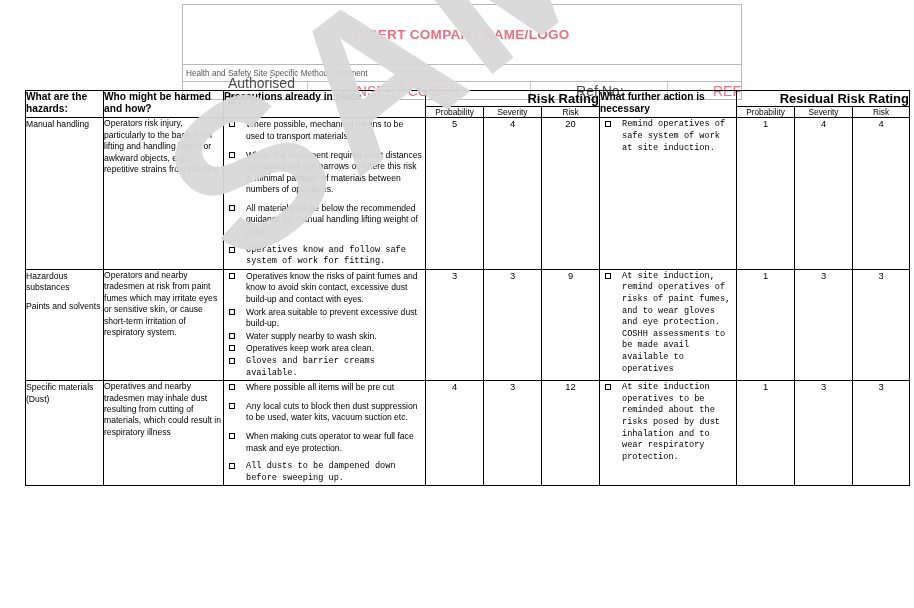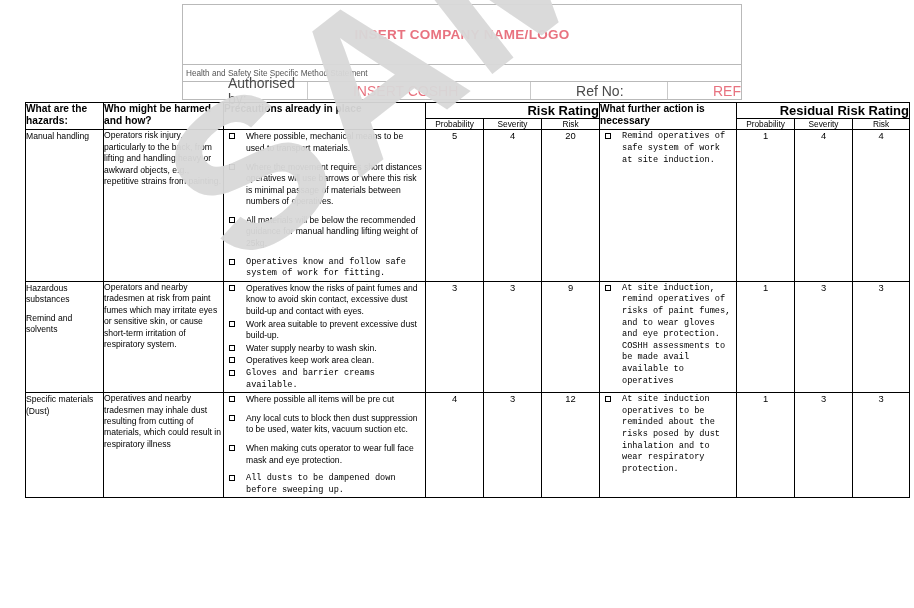--- a/index.html
+++ b/index.html
@@ -97,21 +97,21 @@
   .hdr-cell.pink { color: #e8727f; }
   .c-auth-label { width: 105px; }
   .c-auth-value { width: 228px; }
   .c-ref-label  { width: 120px; }
   .c-ref-value  { flex: 1; }
 
   
   #risk-table {
     position: absolute;
     left: 25px;
-    top: 102px;
+    top: 90px;
     border-collapse: collapse;
     table-layout: fixed;
     width: 866px;
     z-index: 2;
     background: transparent;
   }
   #risk-table td, #risk-table th {
     border: 1px solid #000000;
     vertical-align: top;
     padding: 0;
@@ -270,21 +270,21 @@
             <li><span class="bullet-box"></span><span>Remind operatives of safe system of work at site induction.</span></li>
           </ul>
         </td>
         <td class="cell num">1</td>
         <td class="cell num">4</td>
         <td class="cell num">4</td>
       </tr>
       <tr>
         <td class="cell">
           <p>Hazardous substances</p>
-          <p>Remind and solvents</p>
+          <p>Paints and solvents</p>
         </td>
         <td class="cell">Operators and nearby tradesmen at risk from paint fumes which may irritate eyes or sensitive skin, or cause short-term irritation of respiratory system.</td>
         <td class="cell">
           <ul class="bullets tight">
             <li><span class="bullet-box"></span><span>Operatives know the risks of paint fumes and know to avoid skin contact, excessive dust build-up and contact with eyes.</span></li>
             <li><span class="bullet-box"></span><span>Work area suitable to prevent excessive dust build-up.</span></li>
             <li><span class="bullet-box"></span><span>Water supply nearby to wash skin.</span></li>
             <li><span class="bullet-box"></span><span>Operatives keep work area clean.</span></li>
             <li><span class="bullet-box"></span><span>Gloves and barrier creams available.</span></li>
           </ul>

